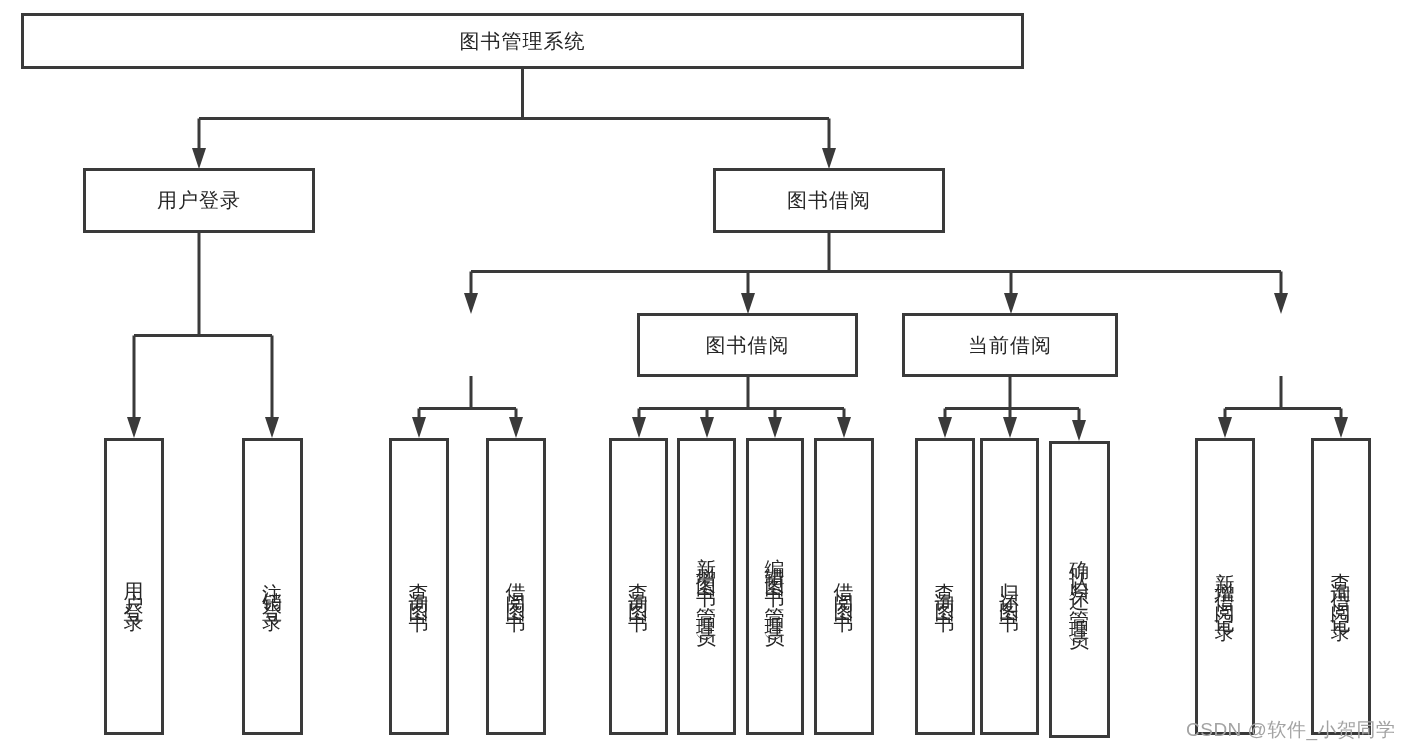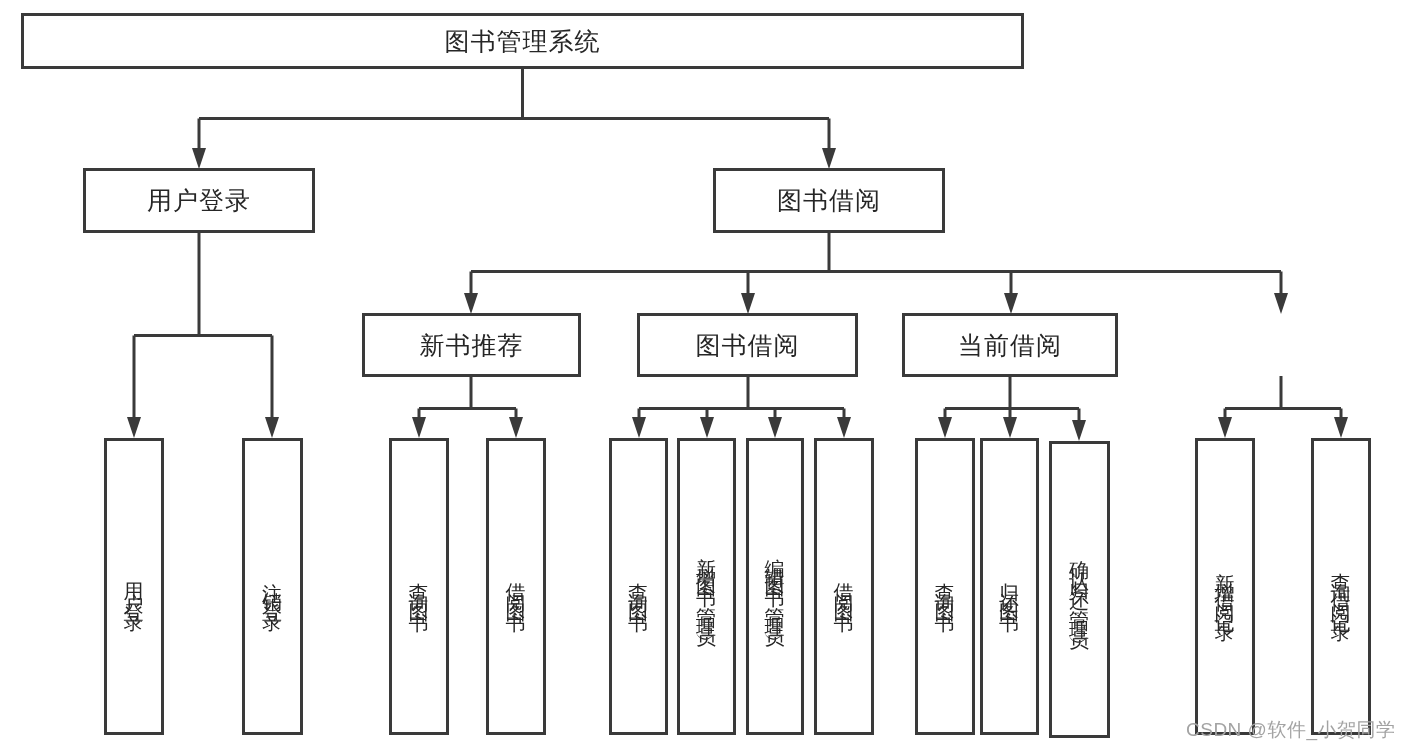--- a/index.html
+++ b/index.html
@@ -27,21 +27,21 @@
   .node {
     position: absolute;
     border: 3px solid var(--line);
     background: var(--background);
     color: var(--text);
     display: flex;
     align-items: center;
     justify-content: center;
   }
   .hbox {
-    font-size: 25px;
+    font-size: 20px;
     letter-spacing: 1px;
     white-space: nowrap;
   }
   .vbox .vtext {
     writing-mode: vertical-rl;
     text-orientation: mixed;
     font-size: 20px;
     line-height: 1;
     letter-spacing: 10px;
     white-space: nowrap;
@@ -82,21 +82,20 @@
          M938,417 L952,417 L945,438 Z  M1003,417 L1017,417 L1010,438 Z
          M1072,420 L1086,420 L1079,441 Z
          M1218,417 L1232,417 L1225,438 Z  M1334,417 L1348,417 L1341,438 Z"></path>
   </svg>
 
   <div class="node hbox" style="left:21px; top:13px; width:1003px; height:56px;">图书管理系统</div>
 
   <div class="node hbox" style="left:83px; top:168px; width:232px; height:65px;">用户登录</div>
   <div class="node hbox" style="left:713px; top:168px; width:232px; height:65px;">图书借阅</div>
 
-  <div class="node hbox" style="left:362px; top:313px; width:219px; height:64px;">新书推荐</div>
   <div class="node hbox" style="left:902px; top:313px; width:216px; height:64px;">当前借阅</div>
   <div class="node hbox" style="left:637px; top:313px; width:221px; height:64px;">图书借阅</div>
 
   <div class="node vbox" style="left:104px; top:438px; width:60px; height:297px;">
     <span class="vtext">用户登录</span>
   </div>
   <div class="node vbox" style="left:242px; top:438px; width:61px; height:297px;">
     <span class="vtext">注销登录</span>
   </div>
 

